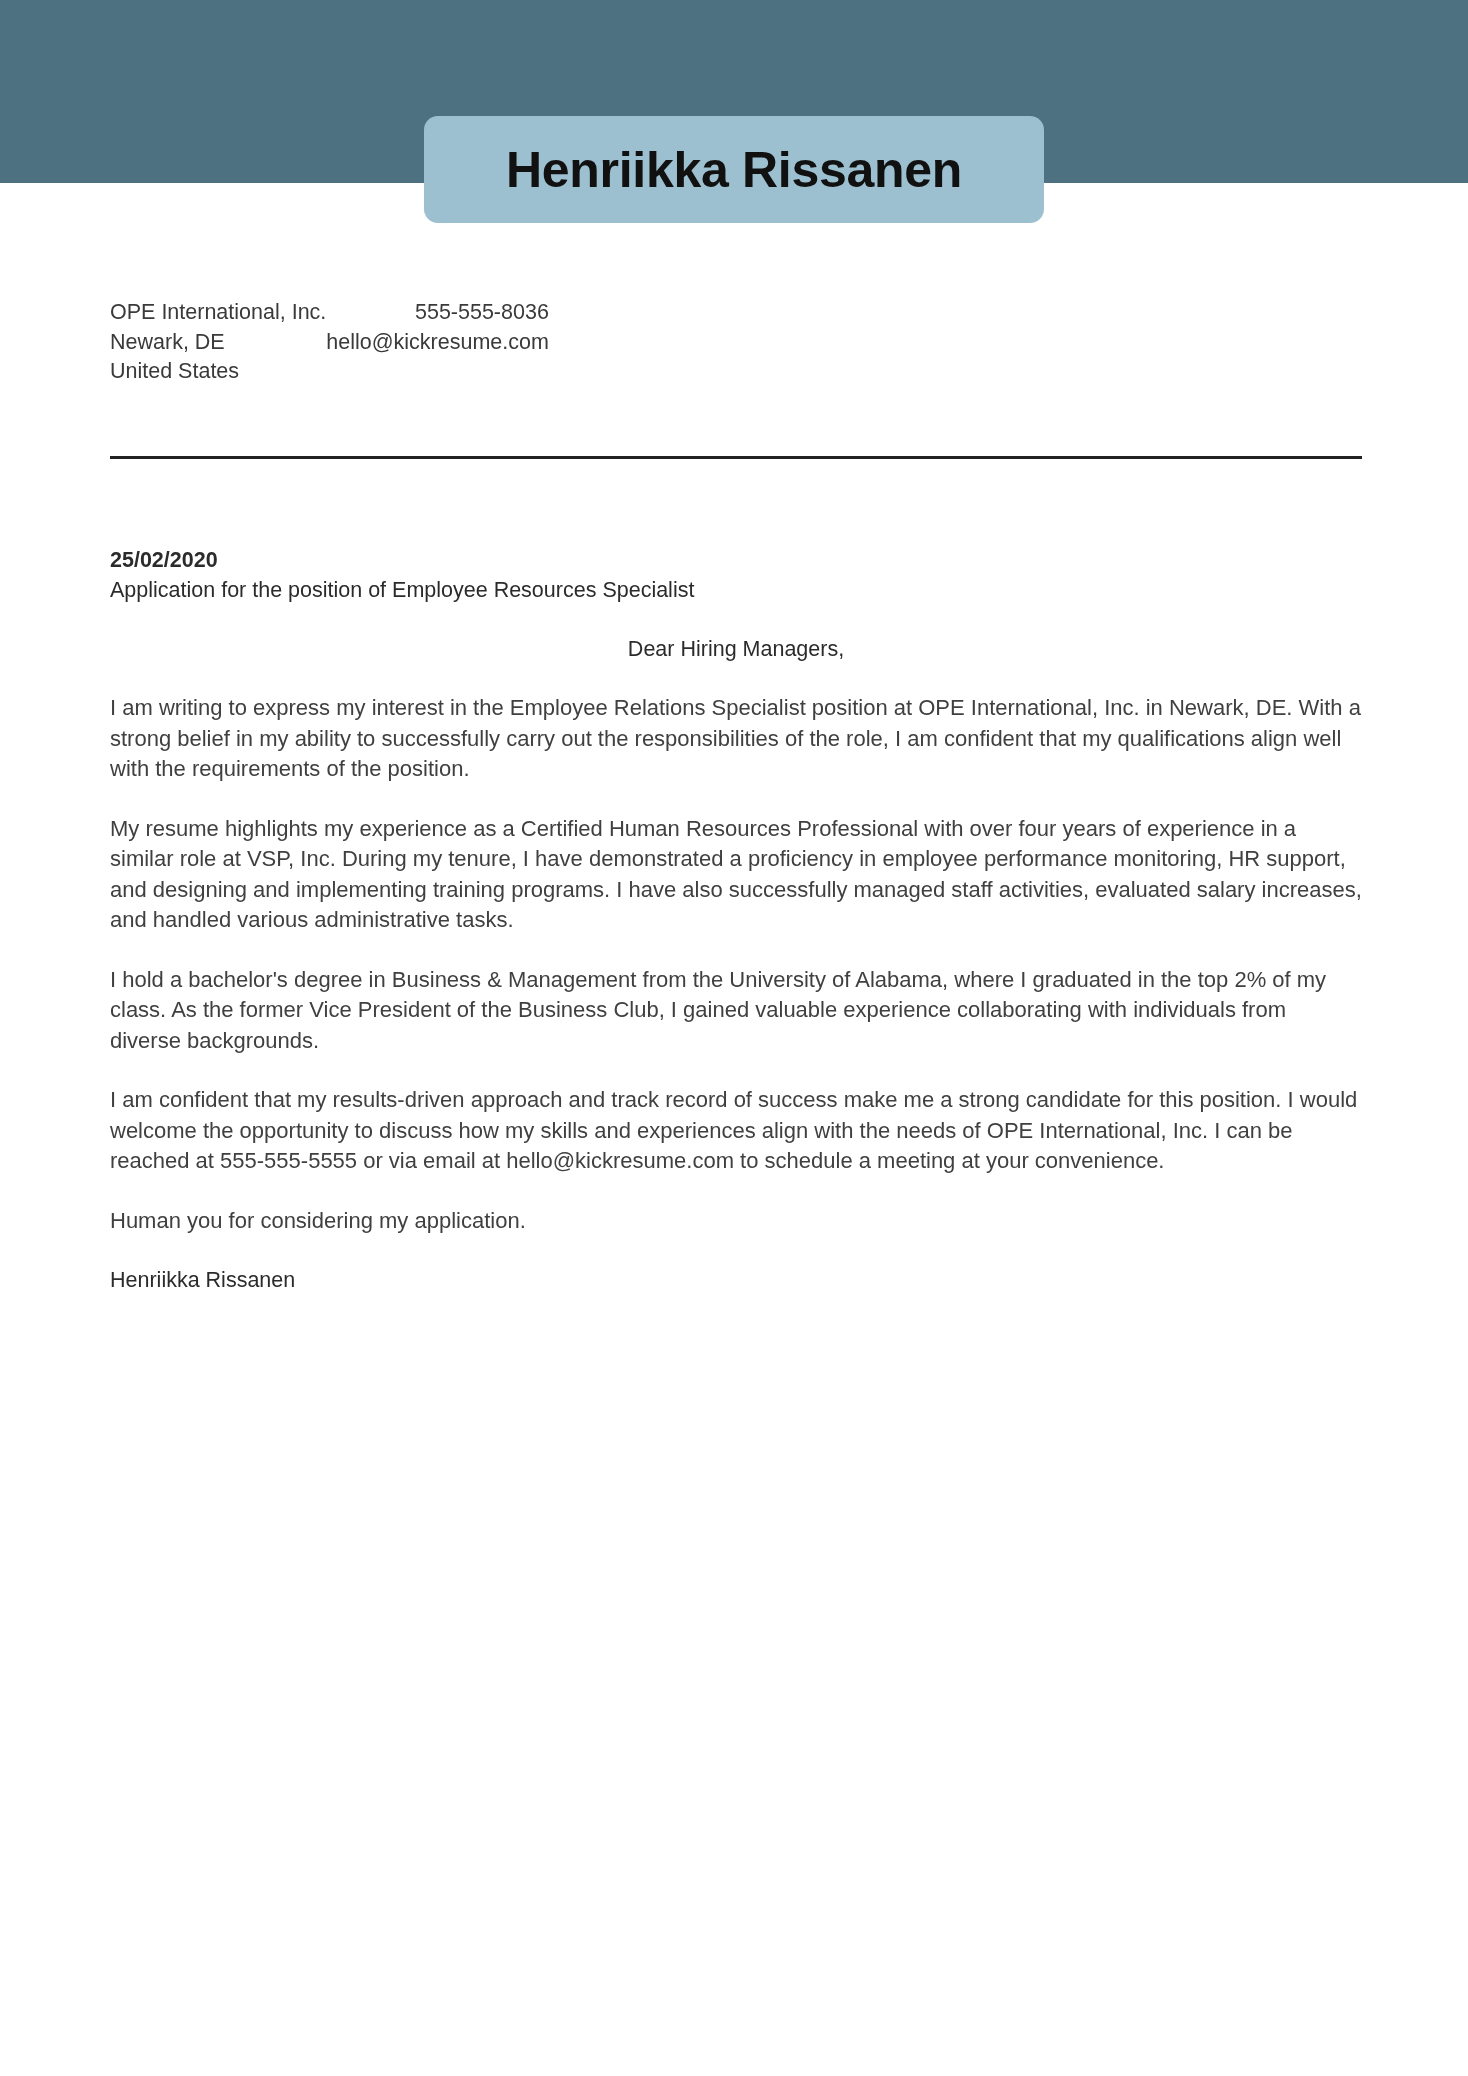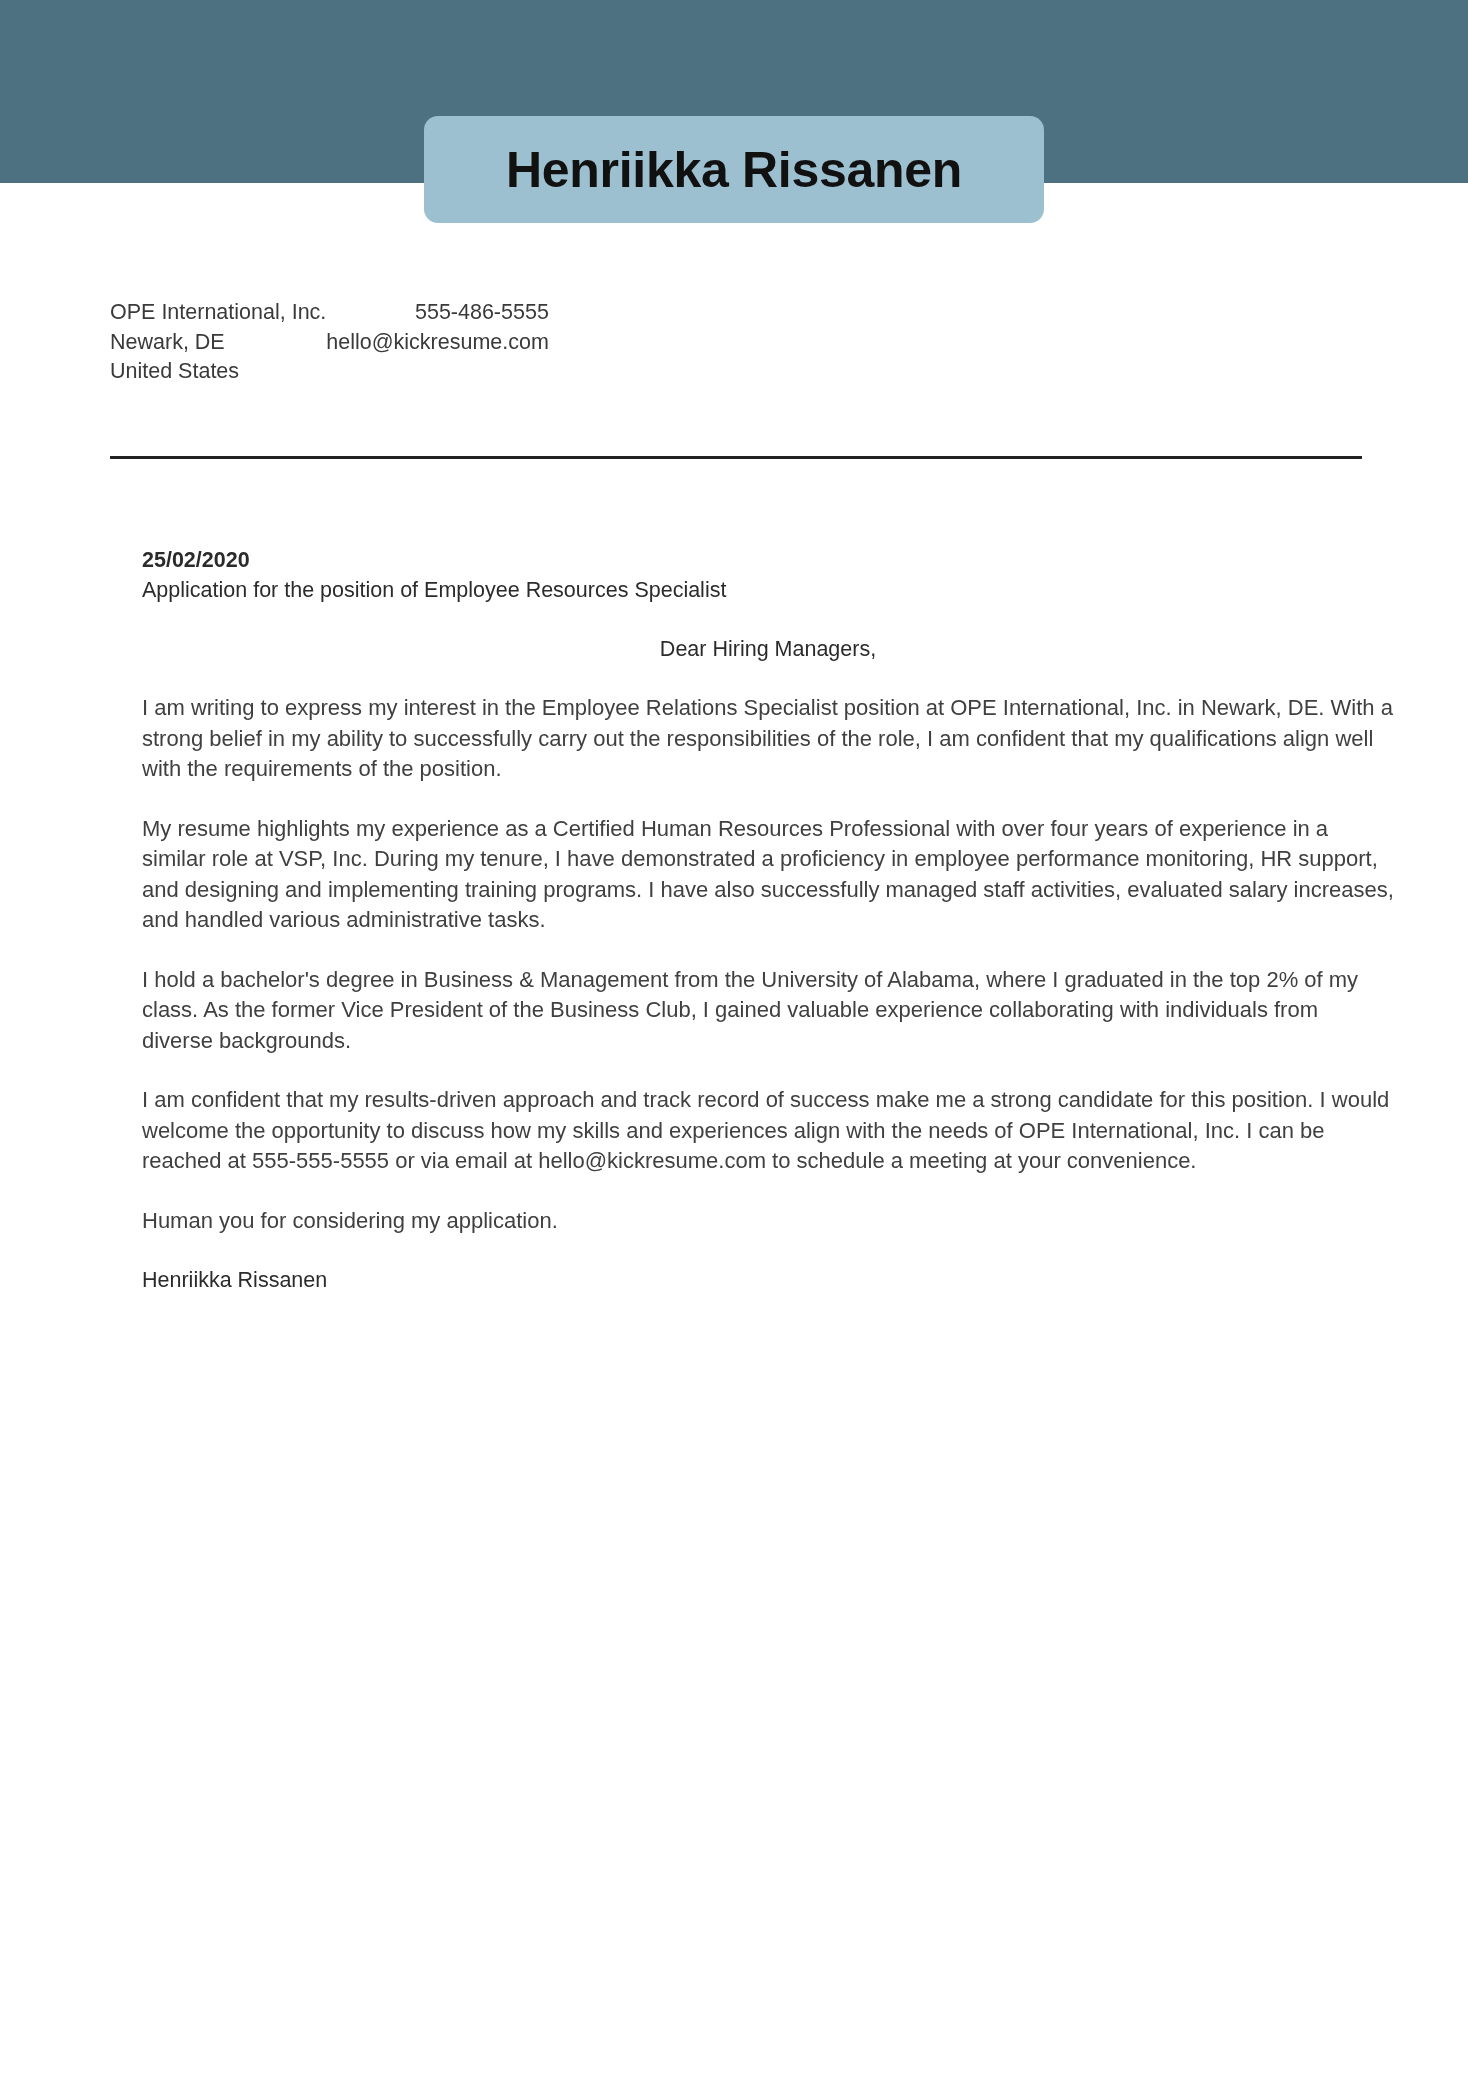--- a/index.html
+++ b/index.html
@@ -75,21 +75,20 @@
     width: 1252px;
     height: 3px;
     background: #222222;
   }
   
   .letter {
     position: absolute;
     left: 110px;
     top: 545px;
     width: 1252px;
-    margin-left: 32px;
   }
   .meta-line {
     font-size: 21.5px;
     line-height: 30px;
     color: #2b2b2b;
   }
   .meta-line.date {
     font-weight: bold;
   }
   .salutation {
@@ -129,21 +128,21 @@
     <span class="name-badge-text">Henriikka Rissanen</span>
   </div>
 
   <div class="contact-row">
     <div class="recipient">
       <div>OPE International, Inc.</div>
       <div>Newark, DE</div>
       <div>United States</div>
     </div>
     <div class="sender">
-      <div>555-486-5555</div>
+      <div>555-555-8036</div>
       <div>hello@kickresume.com</div>
     </div>
   </div>
 
   <div class="rule"></div>
 
   <div class="letter">
     <div class="meta-line date">25/02/2020</div>
     <div class="meta-line">Application for the position of Employee Resources Specialist</div>
 

